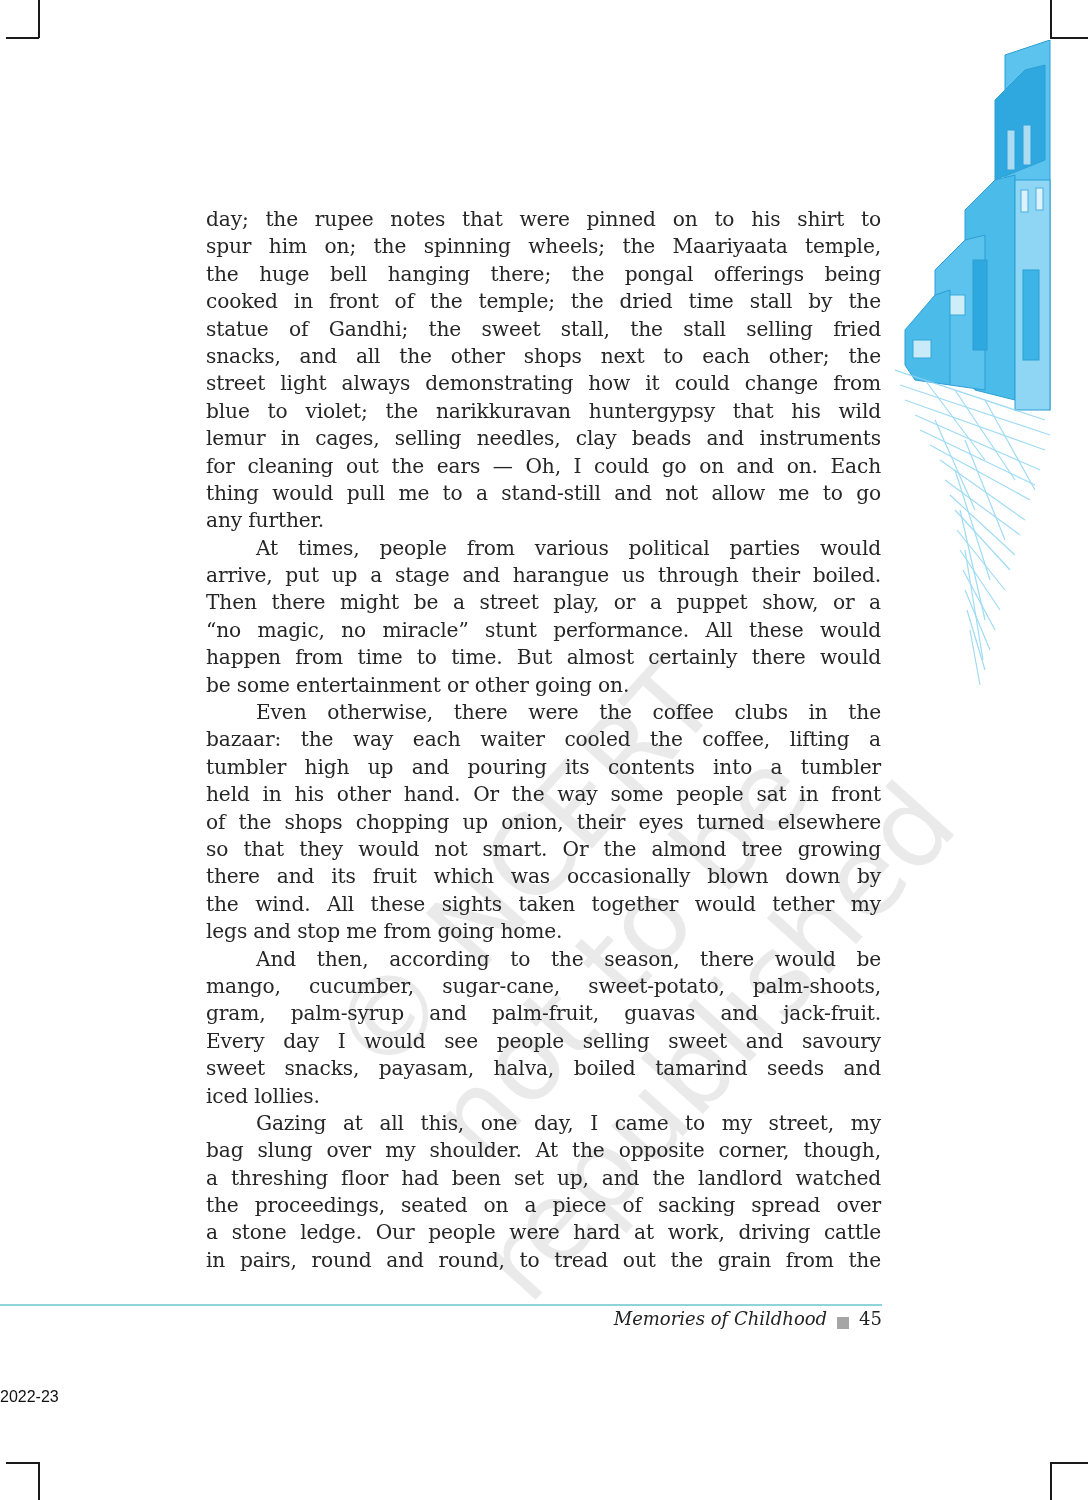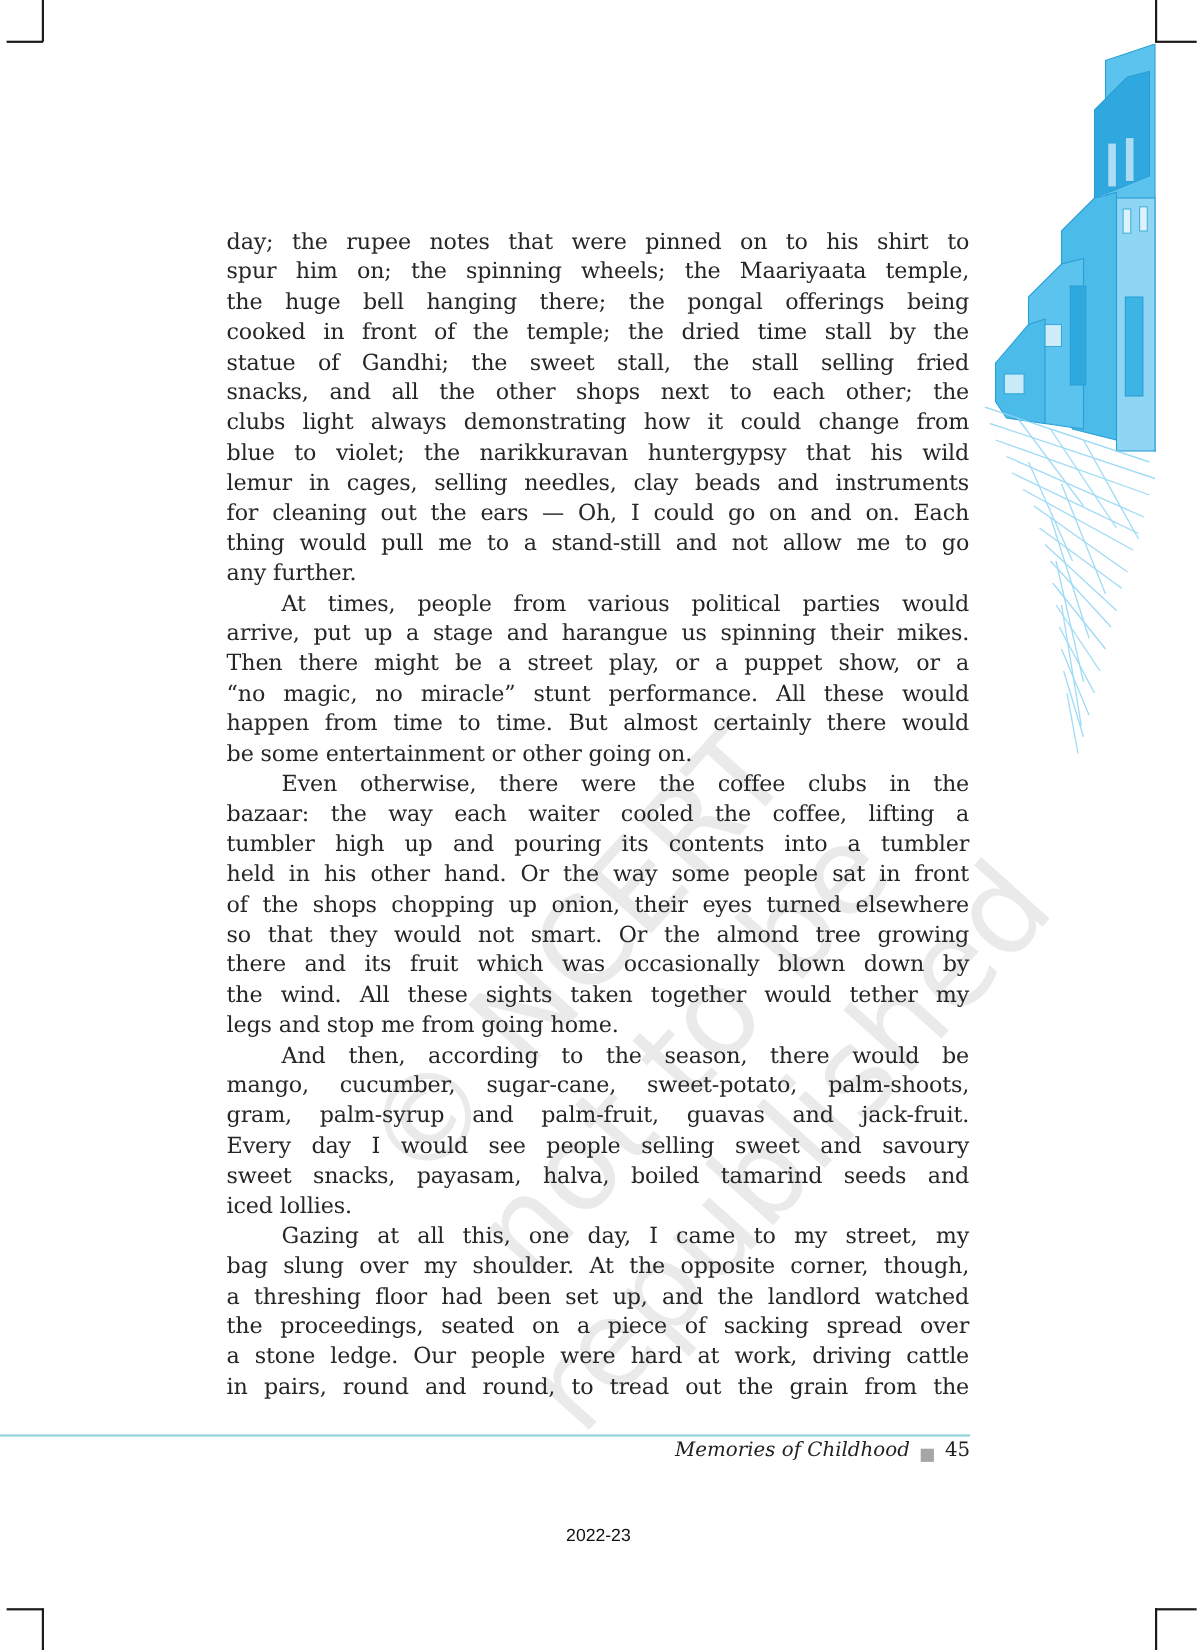--- a/index.html
+++ b/index.html
@@ -31,21 +31,21 @@
     }
     .rule { position: absolute; left: 0; top: 1304px; width: 882px; height: 2px; background: #8fd3db; }
     .footer-running {
       position: absolute; right: 206px; top: 1308px;
       font-family: "DejaVu Serif", serif; font-size: 18px; color: #222;
       display: flex; align-items: flex-end; gap: 10px;
     }
     .footer-title { font-style: italic; }
     .square { width: 12px; height: 12px; background: #a6a6a6; display: inline-block; }
     .year {
-      position: absolute; left: 0; width: 1088px; top: 1388px; text-align: center;
+      position: absolute; left: 0; width: 1088px; top: 1388px; text-align: left;
       font-family: "Liberation Sans", sans-serif; font-size: 16px; color: #111;
     }
   </style>
 </head>
 <body>
 
 <div class="crop" style="left:38px;top:0;width:1.5px;height:38px;"></div>
 <div class="crop" style="left:6px;top:37px;width:33px;height:1.5px;"></div>
 <div class="crop" style="left:1050px;top:0;width:1.5px;height:38px;"></div>
 <div class="crop" style="left:1050px;top:37px;width:38px;height:1.5px;"></div>
@@ -82,28 +82,28 @@
   <div>not to be republished</div>
 </div>
 
 <div class="page-text" id="body-text">
     <span class="line">day; the rupee notes that were pinned on to his shirt to</span>
     <span class="line">spur him on; the spinning wheels; the Maariyaata temple,</span>
     <span class="line">the huge bell hanging there; the pongal offerings being</span>
     <span class="line">cooked in front of the temple; the dried time stall by the</span>
     <span class="line">statue of Gandhi; the sweet stall, the stall selling fried</span>
     <span class="line">snacks, and all the other shops next to each other; the</span>
-    <span class="line">clubs light always demonstrating how it could change from</span>
+    <span class="line">street light always demonstrating how it could change from</span>
     <span class="line">blue to violet; the narikkuravan huntergypsy that his wild</span>
     <span class="line">lemur in cages, selling needles, clay beads and instruments</span>
     <span class="line">for cleaning out the ears — Oh, I could go on and on. Each</span>
     <span class="line">thing would pull me to a stand-still and not allow me to go</span>
     <span class="line last">any further.</span>
     <span class="line indent">At times, people from various political parties would</span>
-    <span class="line">arrive, put up a stage and harangue us spinning their mikes.</span>
+    <span class="line">arrive, put up a stage and harangue us through their boiled.</span>
     <span class="line">Then there might be a street play, or a puppet show, or a</span>
     <span class="line">“no magic, no miracle” stunt performance. All these would</span>
     <span class="line">happen from time to time. But almost certainly there would</span>
     <span class="line last">be some entertainment or other going on.</span>
     <span class="line indent">Even otherwise, there were the coffee clubs in the</span>
     <span class="line">bazaar: the way each waiter cooled the coffee, lifting a</span>
     <span class="line">tumbler high up and pouring its contents into a tumbler</span>
     <span class="line">held in his other hand. Or the way some people sat in front</span>
     <span class="line">of the shops chopping up onion, their eyes turned elsewhere</span>
     <span class="line">so that they would not smart. Or the almond tree growing</span>

